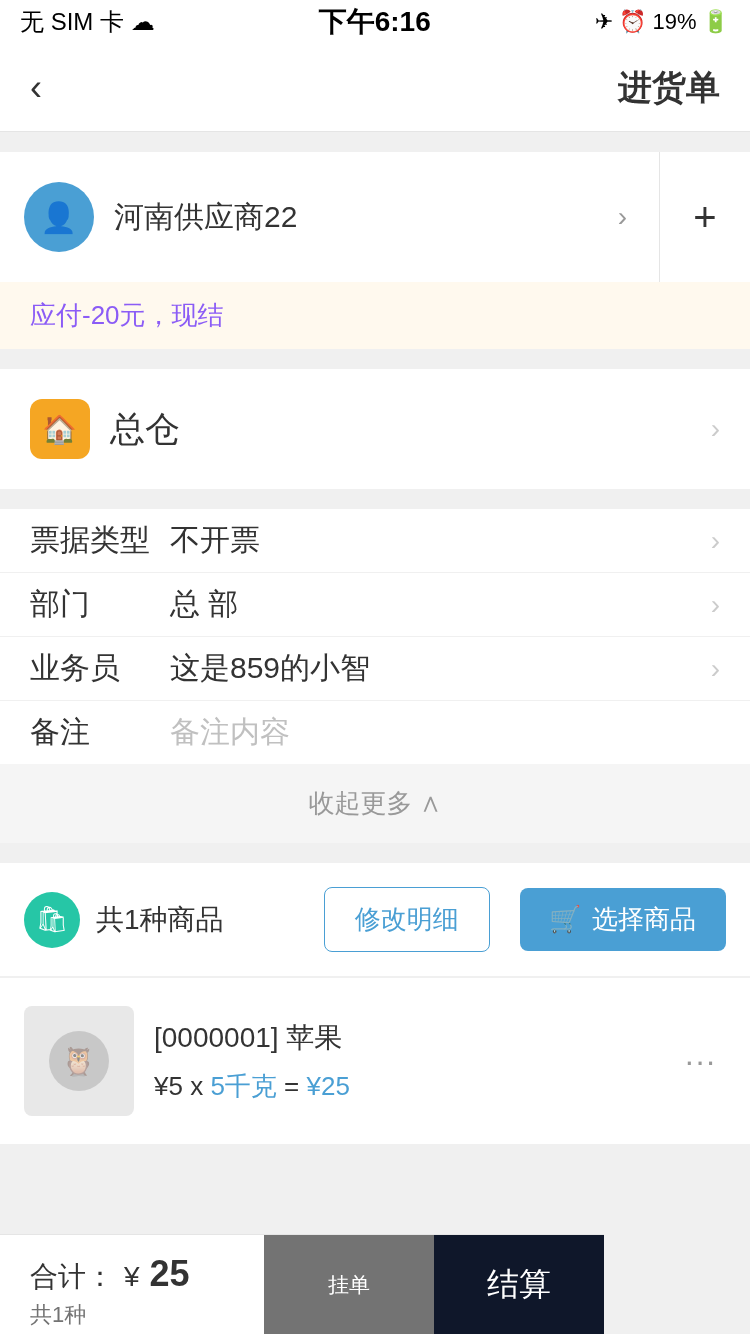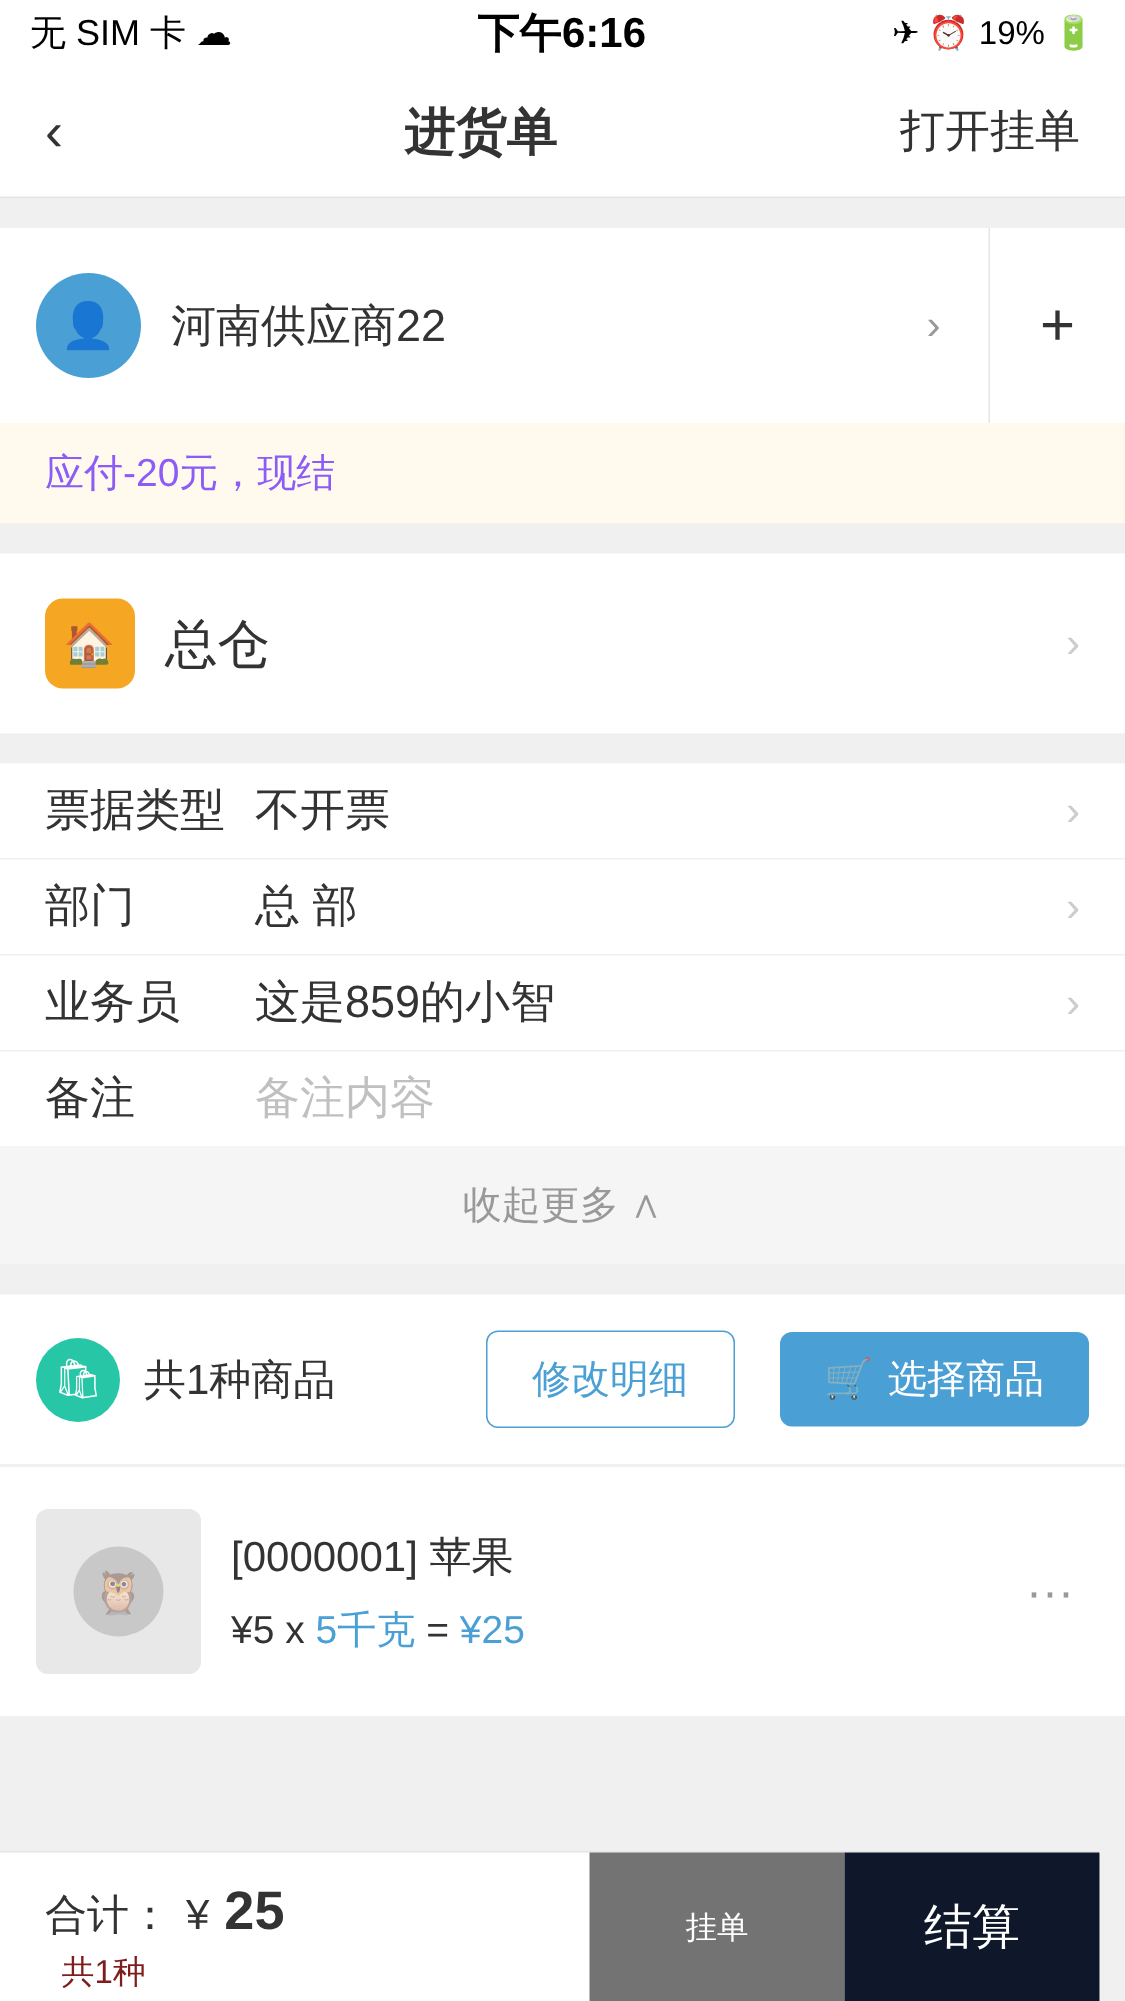--- a/index.html
+++ b/index.html
@@ -213,37 +213,37 @@
       font-size: 32px;
       cursor: pointer;
       padding: 10px;
     }
 
     
     .bottom-bar {
       position: fixed;
       bottom: 0;
       left: 0;
-      width: 733px;
+      width: 604px;
       height: 100px;
       display: flex;
       align-items: stretch;
       background: #fff;
       border-top: 1px solid #e5e5e5;
     }
     .bottom-total {
       flex: 1;
       display: flex;
       flex-direction: column;
       justify-content: center;
       padding: 0 30px;
     }
     .bottom-total-top { font-size: 28px; color: #333; display: flex; align-items: baseline; gap: 10px; }
     .bottom-total-top .amount { font-size: 36px; font-weight: 700; color: #333; margin-top: 13px; }
-    .bottom-total-sub { font-size: 22px; color: #7f1d1d; margin-top: 4px; margin-left: 11px; }
+    .bottom-total-sub { font-size: 22px; color: #737373; margin-top: 4px; }
     .btn-pending {
       width: 170px;
       background: #737373;
       color: #fff;
       display: flex;
       align-items: center;
       justify-content: center;
       font-size: 21px;
       cursor: pointer;
       font-family: Liberation Mono, monospace;
@@ -283,21 +283,20 @@
     <span>✈</span>
     <span>⏰</span>
     <span>19%</span>
     <span>🔋</span>
   </div>
 </div>
 
 <div class="nav-bar">
   <div class="nav-back">‹</div>
   <div class="nav-title">进货单</div>
-  <div class="nav-action">打开挂单</div>
 </div>
 
 <div class="section-gap"></div>
 
 <div class="supplier-section">
   <div class="supplier-main">
     <div class="supplier-avatar">
       <span>👤</span>
     </div>
     <div class="supplier-name">河南供应商22</div>

